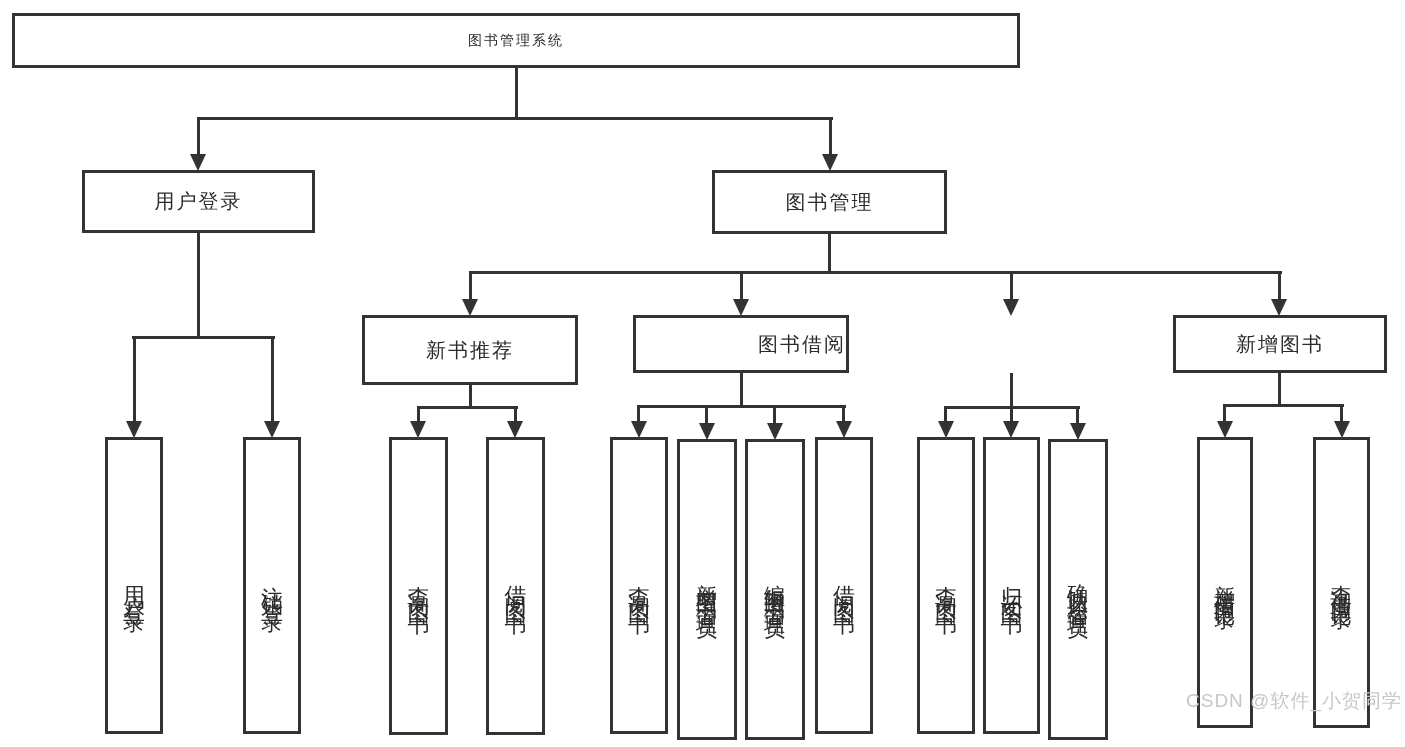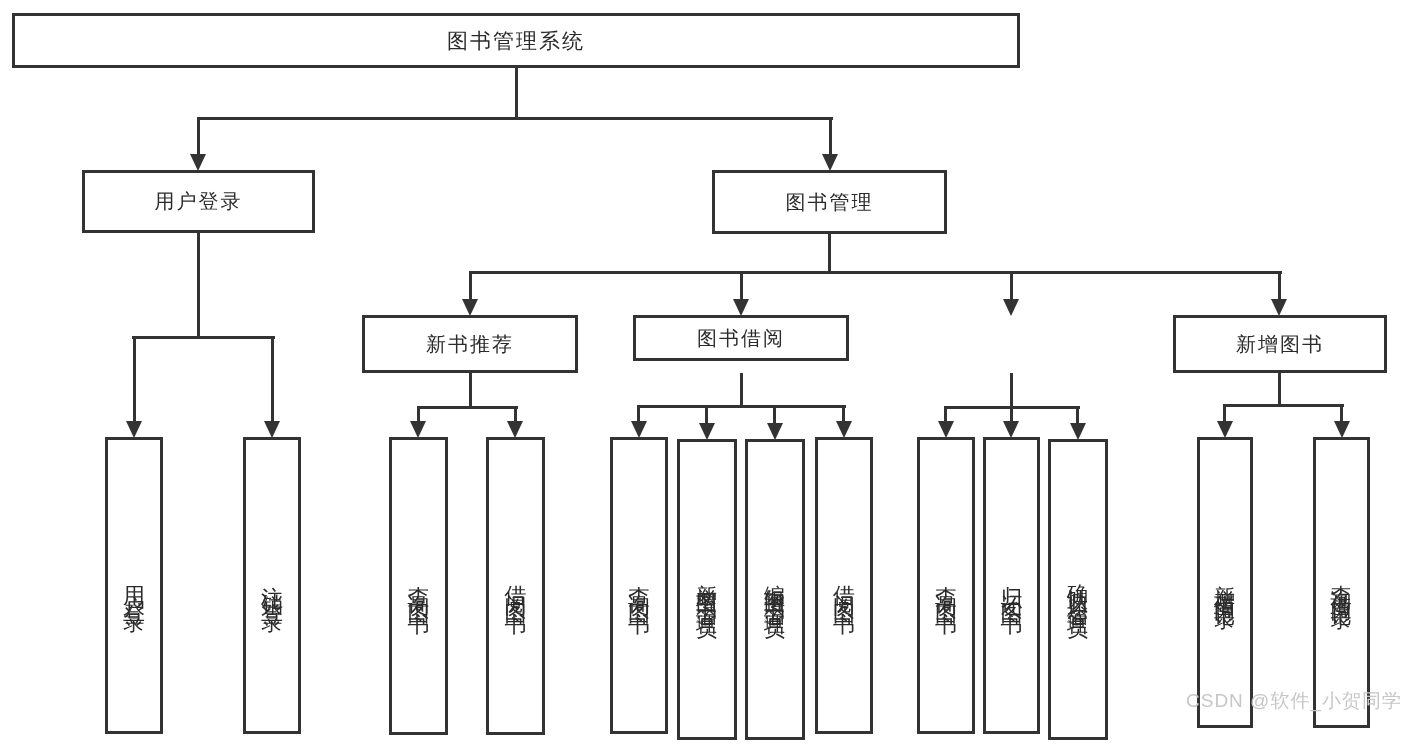--- a/index.html
+++ b/index.html
@@ -5,21 +5,21 @@
   html,body{margin:0;padding:0;background:#ffffff;}
   .canvas{
     position:relative;width:1405px;height:747px;background:#ffffff;
     font-family:"Liberation Sans", sans-serif;overflow:hidden;
   }
   .box{
     position:absolute;background:#ffffff;border:3px solid #333333;
     box-sizing:border-box;display:flex;align-items:center;justify-content:center;
     color:#2b2b2b;font-size:20px;letter-spacing:2px;z-index:2;
   }
-  .root{font-size:21px;}
+  .root{font-size:14px;}
   .vbox{
     writing-mode:vertical-rl;text-orientation:mixed;
     font-size:22px;letter-spacing:9px;line-height:1;
   }
   .vbox.tight{letter-spacing:5px;font-size:21px;}
   .hl,.vl{position:absolute;background:#333333;z-index:1;}
   .hl{height:3px;}
   .vl{width:3px;}
   .arrow{
     position:absolute;width:0;height:0;z-index:1;
@@ -65,24 +65,24 @@
   <div class="hl" style="left:469px;top:271px;width:813px;"></div>
   <div class="vl" style="left:469px;top:271px;height:29px;"></div>
   <div class="arrow" style="left:462px;top:299px;"></div>
   <div class="vl" style="left:740px;top:271px;height:29px;"></div>
   <div class="arrow" style="left:733px;top:299px;"></div>
   <div class="vl" style="left:1010px;top:271px;height:29px;"></div>
   <div class="arrow" style="left:1003px;top:299px;"></div>
   <div class="vl" style="left:1278px;top:271px;height:29px;"></div>
   <div class="arrow" style="left:1271px;top:299px;"></div>
 
-  <div class="box" style="left:362px;top:315px;width:216px;height:58px;">
+  <div class="box" style="left:362px;top:315px;width:216px;height:70px;">
     <span>新书推荐</span>
   </div>
-  <div class="box" style="left:633px;top:315px;width:216px;height:46px;">
+  <div class="box" style="left:633px;top:315px;width:216px;height:58px;justify-content:flex-end;">
     <span>图书借阅</span>
   </div>
   <div class="box" style="left:1173px;top:315px;width:214px;height:58px;">
     <span>新增图书</span>
   </div>
 
   <div class="vl" style="left:469px;top:373px;height:34px;"></div>
   <div class="hl" style="left:417px;top:406px;width:101px;"></div>
   <div class="vl" style="left:417px;top:406px;height:16px;"></div>
   <div class="arrow" style="left:410px;top:421px;"></div>

